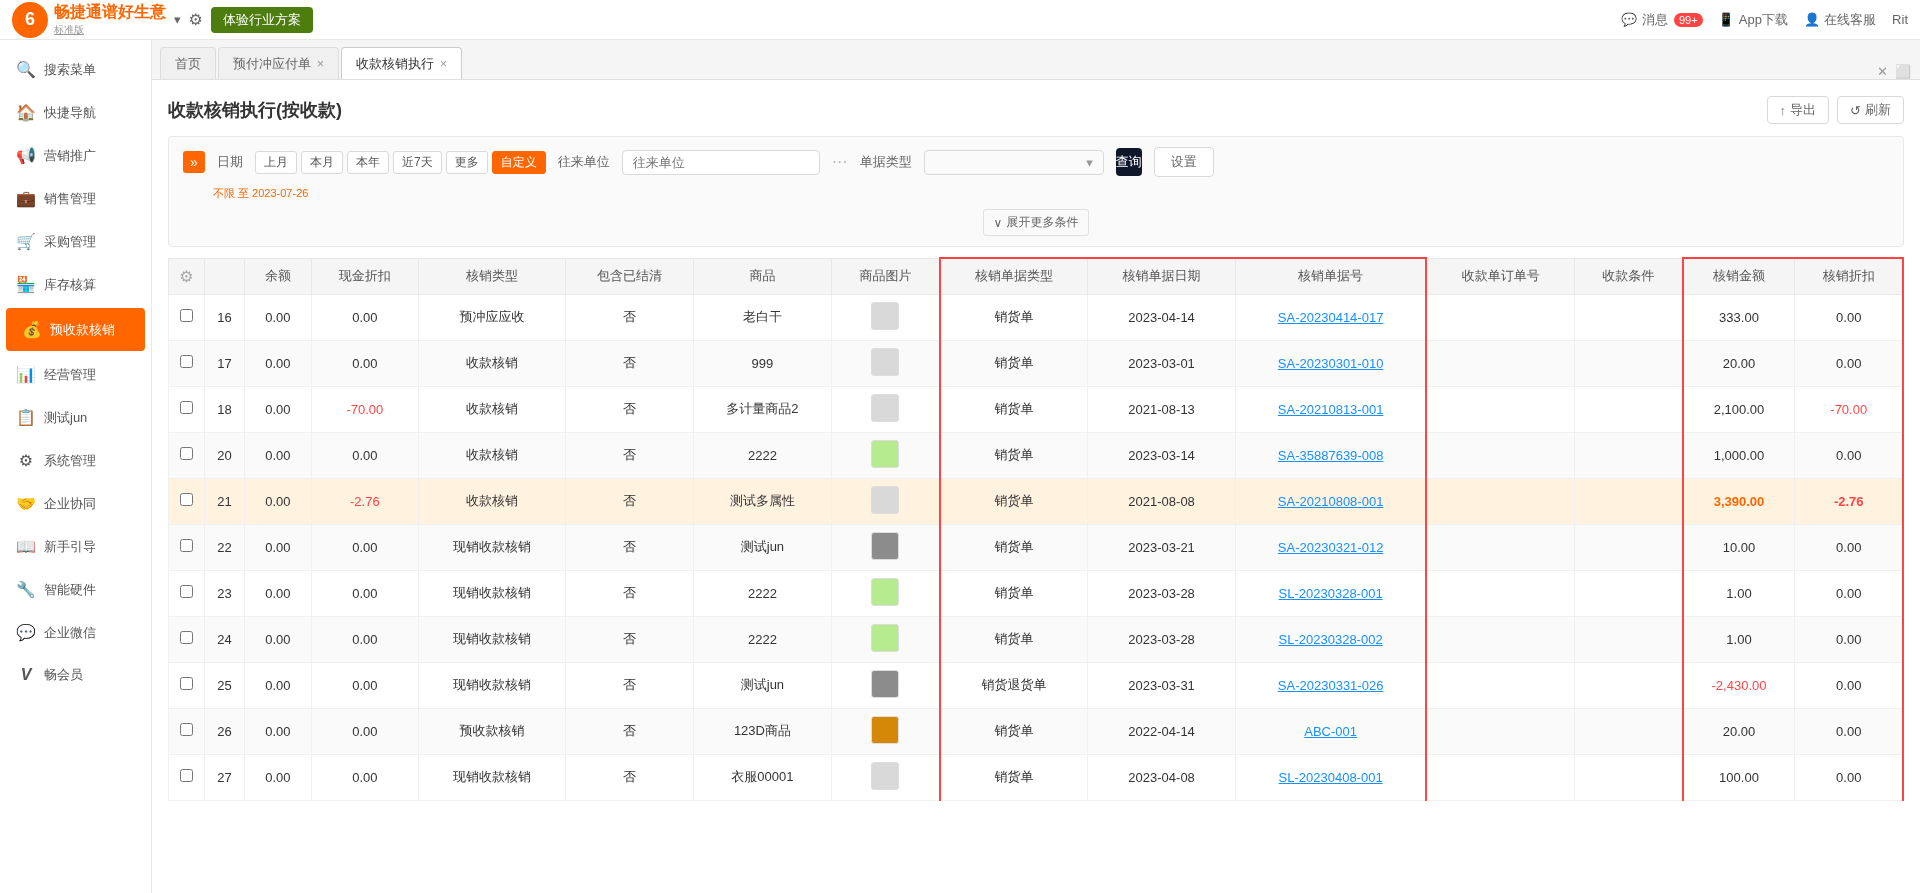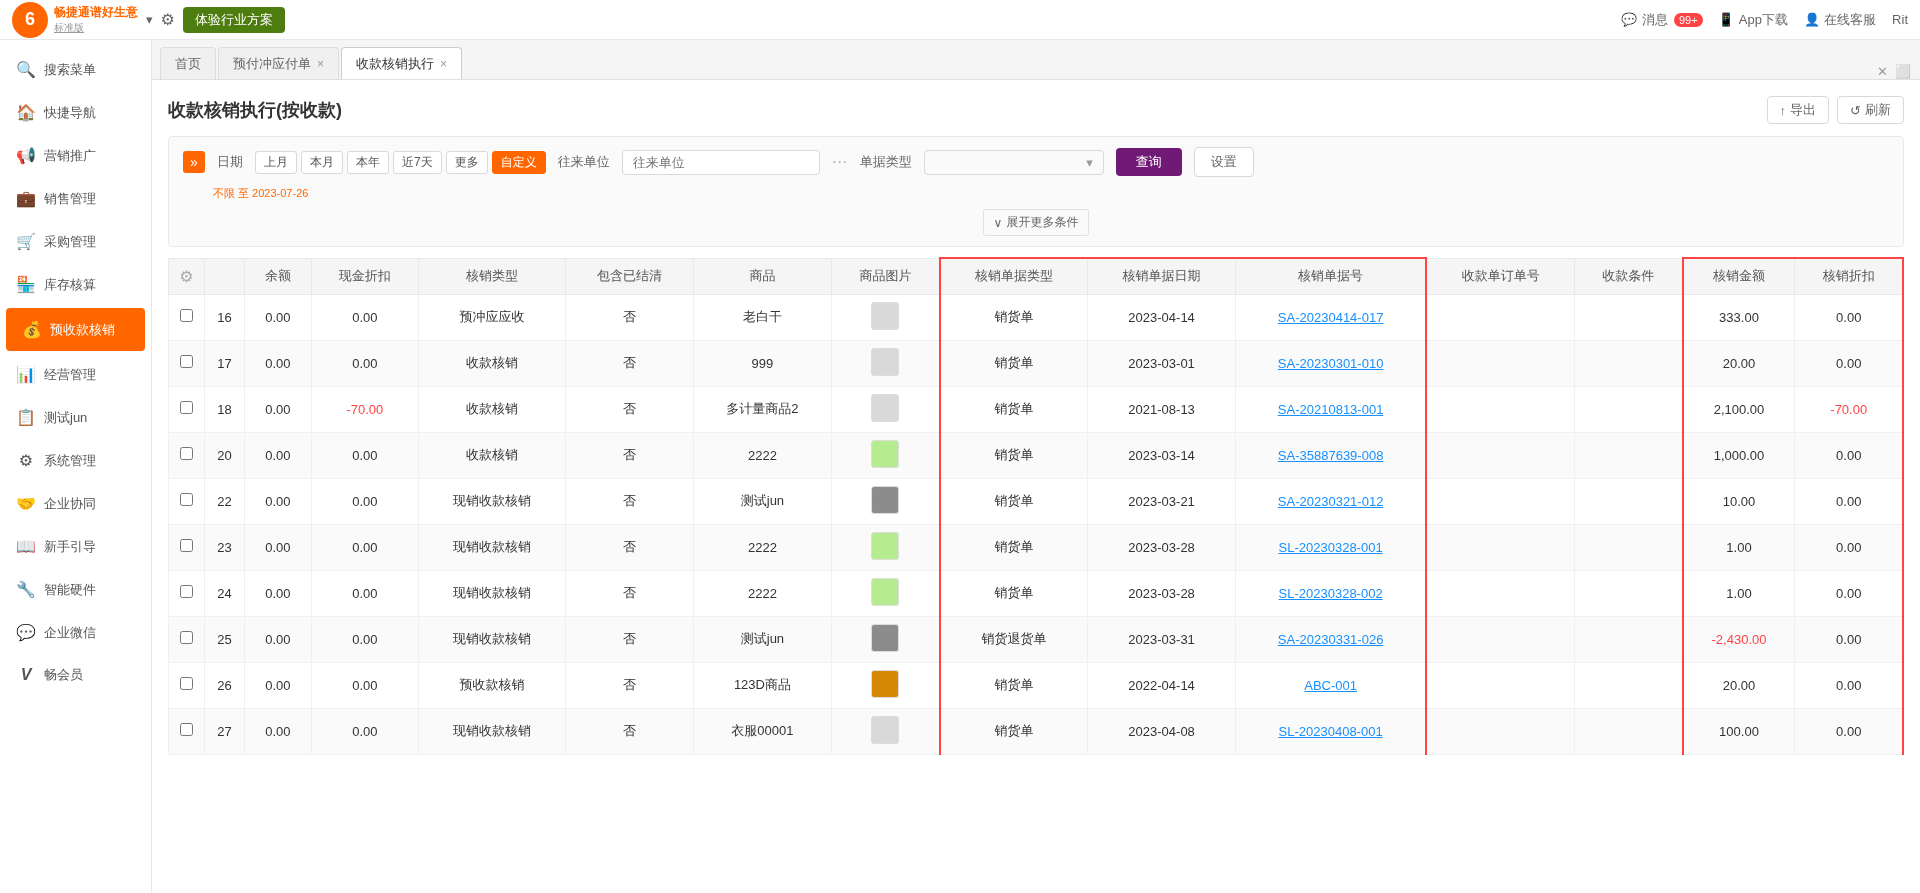--- a/index.html
+++ b/index.html
@@ -167,25 +167,25 @@
     .filter-select {
       border: 1px solid #d9d9d9;
       border-radius: 4px;
       padding: 4px 10px;
       font-size: 13px;
       min-width: 180px;
       color: #999;
       display: flex; align-items: center; justify-content: space-between;
     }
     .btn-query {
-      background: #701a75;
+      background: #0f172a;
       color: #fff;
       border: none;
       border-radius: 4px;
-      padding: 5px 20px;
+      padding: 5px 0;
       cursor: pointer;
       font-size: 13px;
     }
     .btn-set {
       background: #fff;
       color: #666;
       border: 1px solid #d9d9d9;
       border-radius: 4px;
       padding: 5px 16px;
       cursor: pointer;
@@ -235,21 +235,21 @@
     .table-wrap::-webkit-scrollbar-thumb { background: #ccc; border-radius: 3px; }
   </style>
 </head>
 <body>
 
 <div class="top-bar">
   <div class="top-bar-left">
     <div class="sidebar-logo" style="border:none;height:auto;padding:0;">
       <div class="logo-img">6</div>
       <div style="margin-left:6px;">
-        <div style="font-size:12px;font-weight:bold;color:#ff6600;">畅捷通谱好生意</div>
+        <div style="font-size:16px;font-weight:bold;color:#ff6600;">畅捷通谱好生意</div>
         <div style="font-size:10px;color:#999;text-decoration:underline;">标准版</div>
       </div>
     </div>
     <div class="top-bar-dropdown">
       <span>▾</span>
     </div>
     <span class="top-bar-gear">⚙</span>
     <button class="top-bar-btn">体验行业方案</button>
   </div>
   <div class="top-bar-right">
@@ -502,20 +502,37 @@
                 <td>2222</td>
                 <td><span class="thumb thumb-green"></span></td>
                 <td style="border-left: 2px solid rgb(255, 68, 68);">销货单</td>
                 <td style="">2023-03-14</td>
                 <td style="border-right: 2px solid rgb(255, 68, 68);"><span class="link-cell">SA-35887639-008</span></td>
                 <td></td>
                 <td></td>
                 <td style="border-left: 2px solid rgb(255, 68, 68);">1,000.00</td>
                 <td style="border-right: 2px solid rgb(255, 68, 68);">0.00</td>
               </tr>
+              <tr style="background: rgb(255, 243, 224);">
+                <td><input type="checkbox" style="cursor: pointer;"></td>
+                <td>21</td>
+                <td>0.00</td>
+                <td style="color: rgb(255, 68, 68);">-2.76</td>
+                <td>收款核销</td>
+                <td>否</td>
+                <td>测试多属性</td>
+                <td><span class="thumb thumb-gray"></span></td>
+                <td style="border-left: 2px solid rgb(255, 68, 68);">销货单</td>
+                <td style="">2021-08-08</td>
+                <td style="border-right: 2px solid rgb(255, 68, 68);"><span class="link-cell">SA-20210808-001</span></td>
+                <td></td>
+                <td></td>
+                <td style="border-left: 2px solid rgb(255, 68, 68); color: rgb(255, 102, 0); font-weight: bold;">3,390.00</td>
+                <td style="border-right: 2px solid rgb(255, 68, 68); color: rgb(255, 68, 68); font-weight: bold;">-2.76</td>
+              </tr>
               <tr>
                 <td><input type="checkbox" style="cursor: pointer;"></td>
                 <td>22</td>
                 <td>0.00</td>
                 <td>0.00</td>
                 <td>现销收款核销</td>
                 <td>否</td>
                 <td>测试jun</td>
                 <td><span class="thumb thumb-img"></span></td>
                 <td style="border-left: 2px solid rgb(255, 68, 68);">销货单</td>

